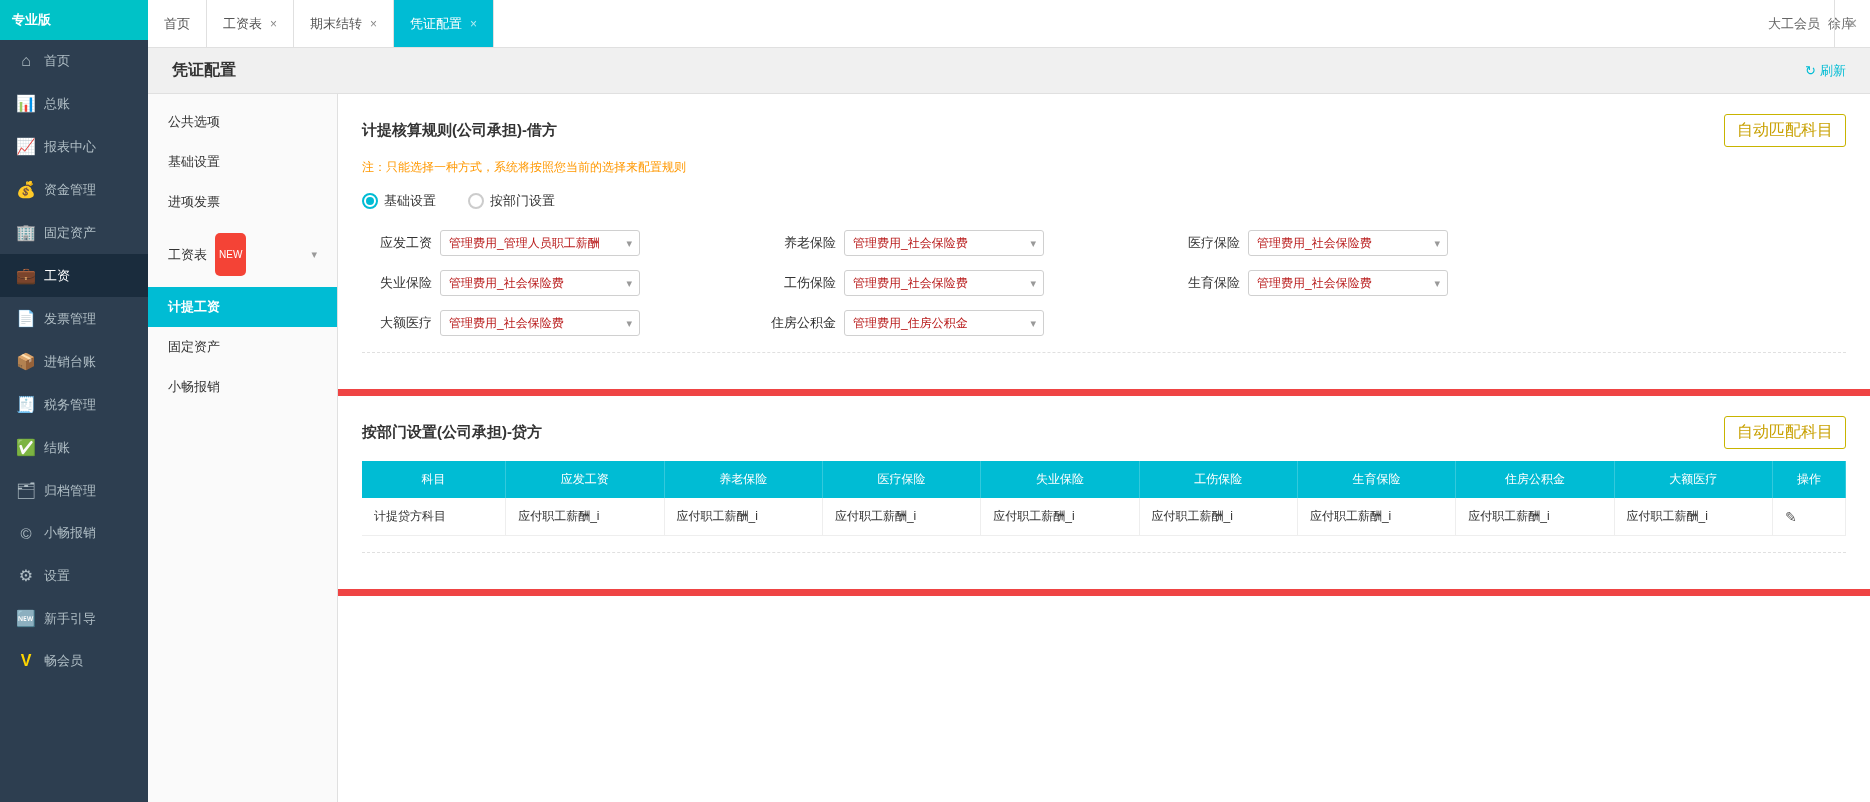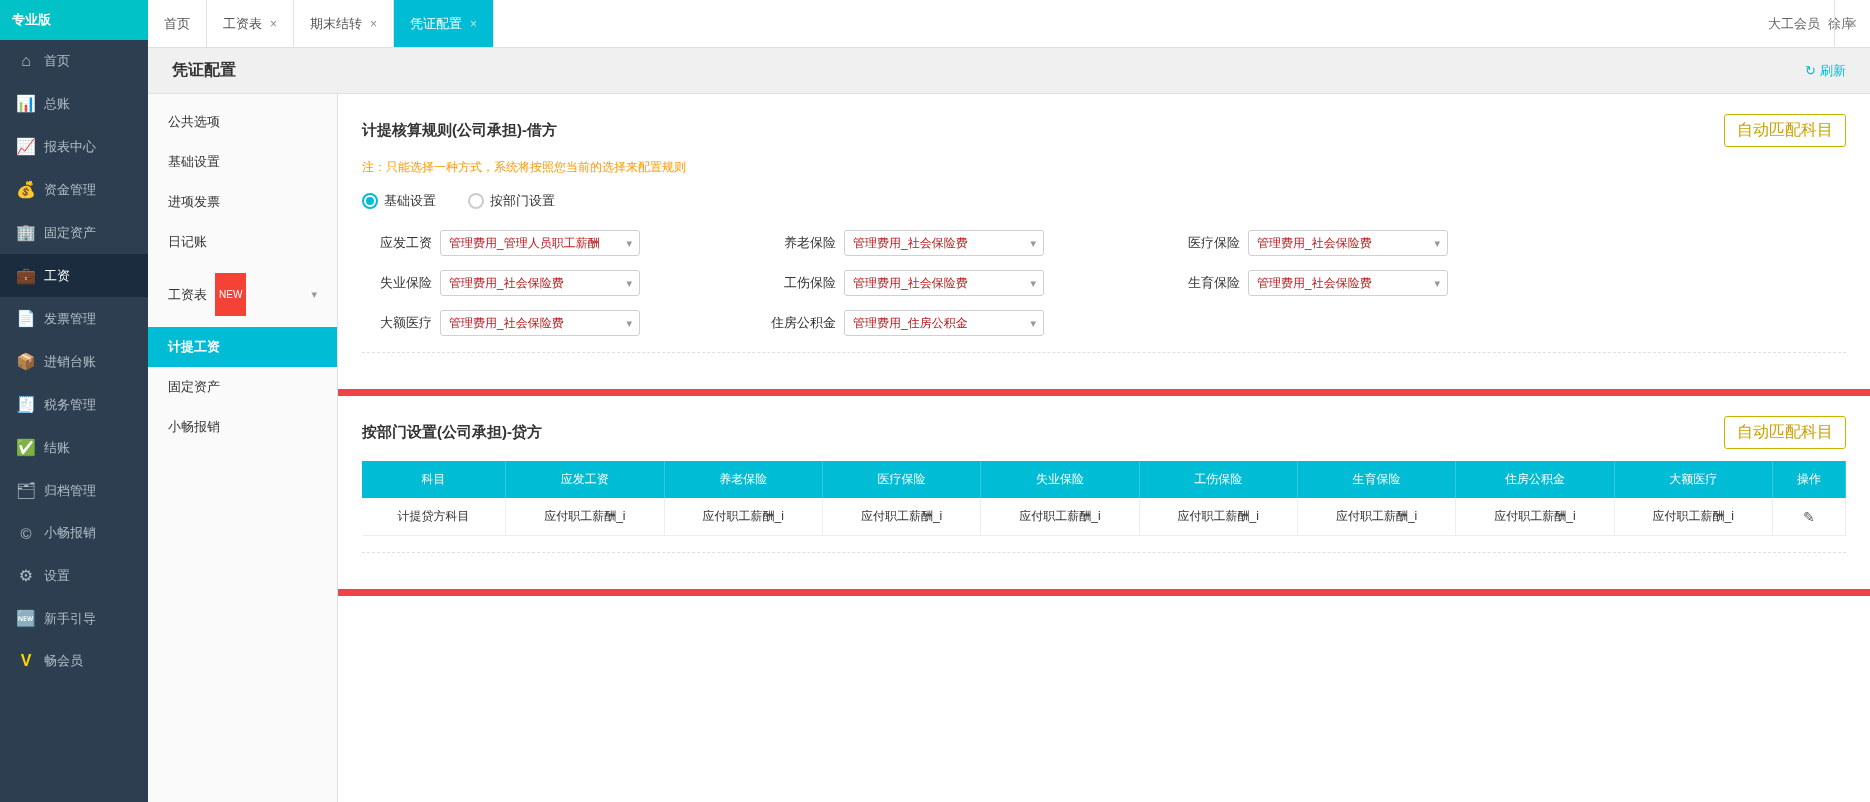--- a/index.html
+++ b/index.html
@@ -29,21 +29,21 @@
     .refresh-btn { color: #00bcd4; cursor: pointer; font-size: 13px; display: flex; align-items: center; gap: 4px; }
 
     
     .content-wrapper { display: flex; flex: 1; overflow: hidden; }
 
     
     .left-nav { width: 190px; background: #fafafa; border-right: 1px solid #e0e0e0; padding: 8px 0; flex-shrink: 0; overflow-y: auto; text-align: center; }
     .left-nav-item { padding: 11px 20px; cursor: pointer; color: #333; font-size: 13px; display: flex; align-items: center; justify-content: space-between; }
     .left-nav-item.active { background: #00bcd4; color: white; font-weight: bold; }
     .left-nav-item .arrow { font-size: 11px; color: #999; }
-    .nav-badge { background: #f44336; color: white; font-size: 10px; padding: 16px 4px; border-radius: 0; margin-left: 4px; }
+    .nav-badge { background: #f44336; color: white; font-size: 10px; padding: 16px 4px; border-radius: 5px; margin-left: 4px; }
 
     
     .main-content { flex: 1; overflow-y: auto; padding: 0; background: white; }
 
     
     .section { padding: 20px 24px; border-bottom: 7px solid #ef4444; }
     .section-header { display: flex; align-items: center; justify-content: space-between; margin-bottom: 12px; }
     .section-title { font-size: 15px; font-weight: bold; color: #333; }
     .auto-match-btn { border: 1px solid #c8b400; color: #c8a000; background: white; padding: 5px 12px; font-size: 16px; cursor: pointer; border-radius: 3px; }
 
@@ -64,21 +64,21 @@
     .field-label { color: #333; font-size: 13px; width: 70px; text-align: right; flex-shrink: 0; }
     .select-wrapper { position: relative; display: inline-flex; align-items: center; }
     .select-wrapper select { border: 1px solid #d0d0d0; padding: 5px 28px 5px 8px; font-size: 12px; color: #b91c1c; background: white; border-radius: 3px; cursor: pointer; min-width: 200px; appearance: none; }
     .select-arrow { position: absolute; right: 8px; pointer-events: none; color: #999; font-size: 11px; }
 
     
     .data-table { width: 100%; border-collapse: collapse; font-size: 12px; }
     .data-table thead tr { background: #00bcd4; color: white; }
     .data-table thead th { padding: 10px 12px; text-align: center; font-weight: normal; border-right: 1px solid rgba(255,255,255,0.2); }
     .data-table tbody tr { border-bottom: 1px solid #eee; }
-    .data-table tbody td { padding: 10px 12px; text-align: center; color: #333; border-right: 1px solid #eee; }
+    .data-table tbody td { padding: 10px 12px; text-align: left; color: #333; border-right: 1px solid #eee; }
     .edit-icon { color: #555; cursor: pointer; font-size: 14px; }
 
     .divider { border: none; border-top: 1px dashed #e0e0e0; margin: 16px 0; }
   </style>
 </head>
 <body>
 
 <div class="sidebar">
   <div class="sidebar-logo">专业版</div>
 
@@ -183,23 +183,20 @@
 
     <div class="left-nav">
       <div class="left-nav-item">
         <span>公共选项</span>
       </div>
       <div class="left-nav-item">
         <span>基础设置</span>
       </div>
       <div class="left-nav-item">
         <span>进项发票</span>
-      </div>
-      <div class="left-nav-item">
-        <span>日记账</span>
       </div>
       <div class="left-nav-item" style="justify-content: space-between;">
         <div style="display:flex;align-items:center;gap:4px;">
           <span>工资表</span>
           <span class="nav-badge">NEW</span>
         </div>
         <span class="arrow">▾</span>
       </div>
       <div class="left-nav-item active">
         <span>计提工资</span>

